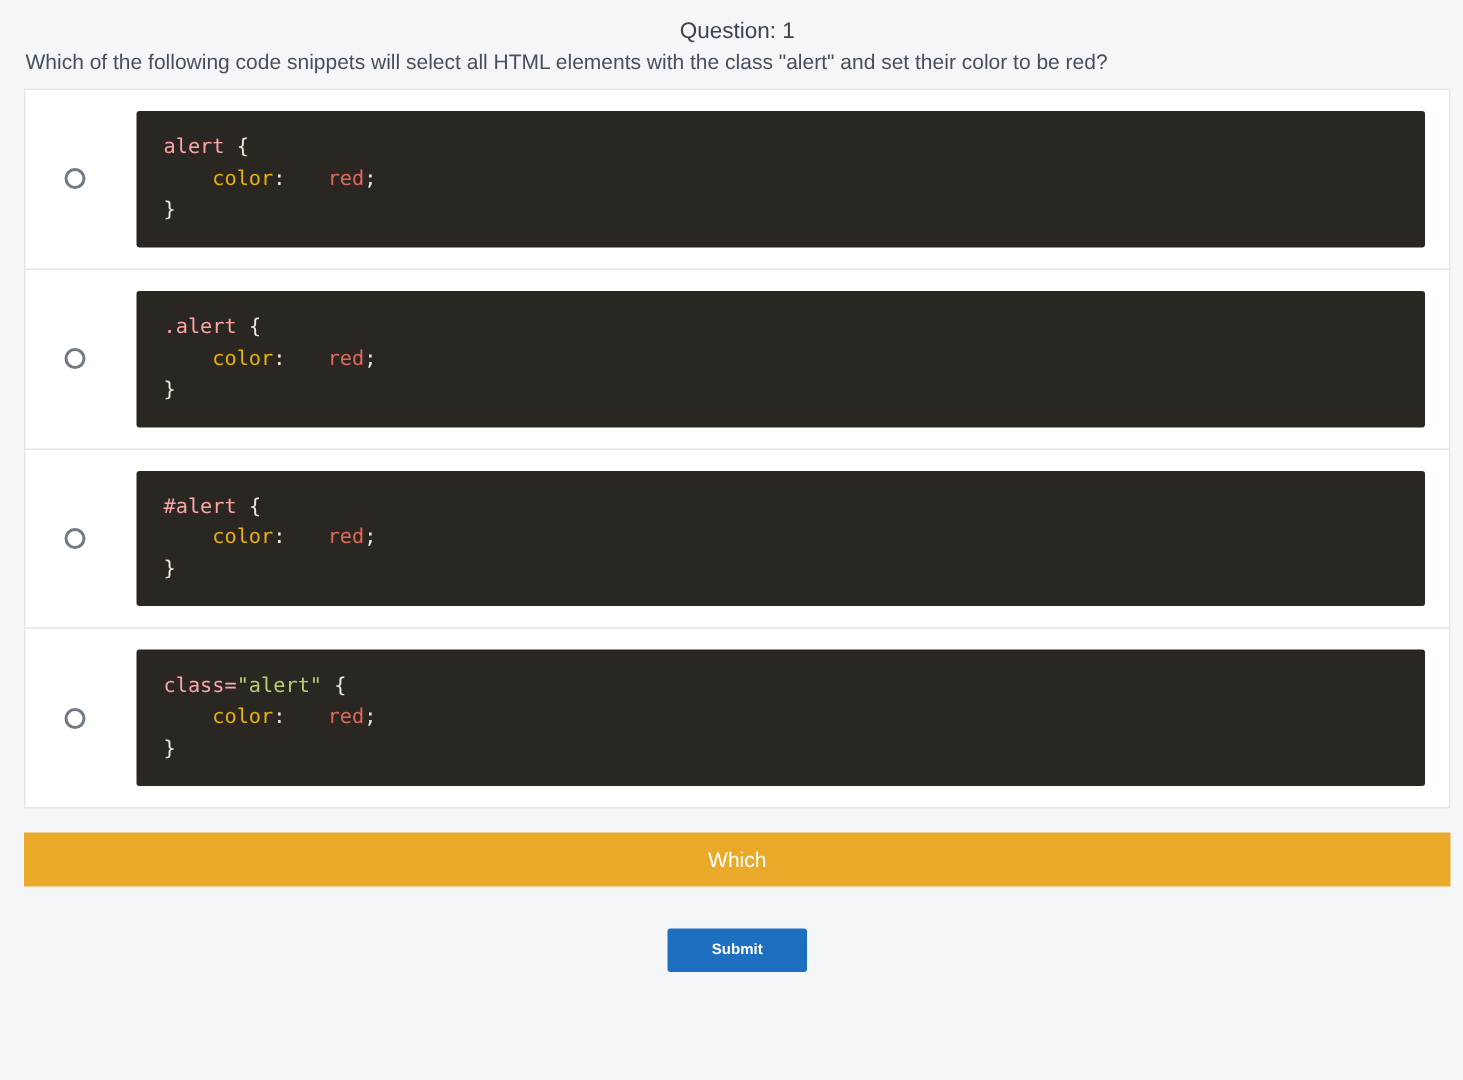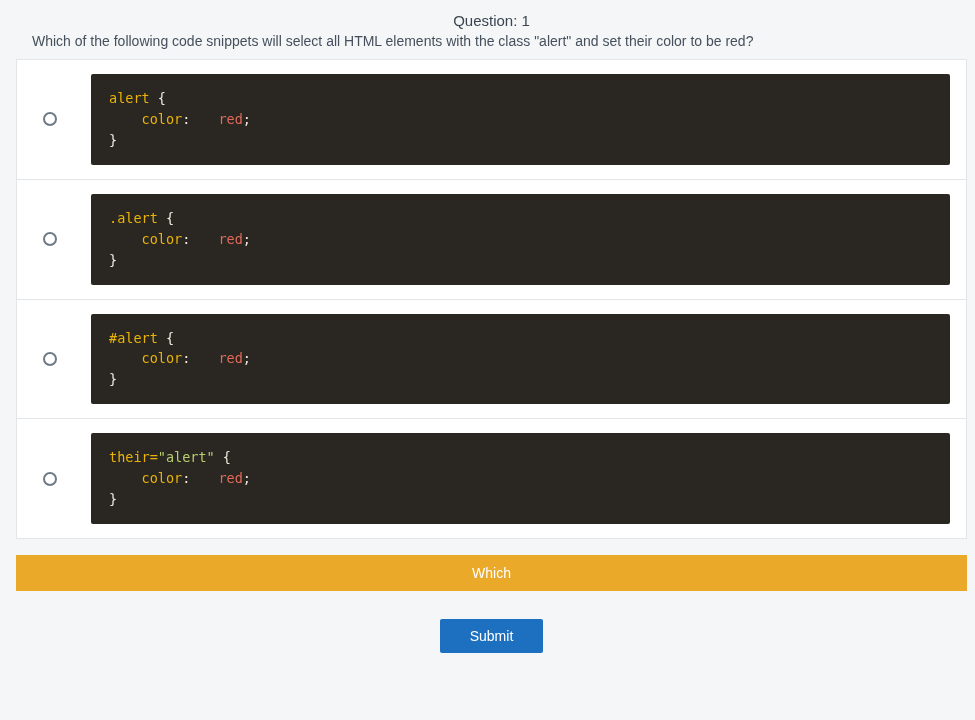--- a/index.html
+++ b/index.html
@@ -19,21 +19,21 @@
     margin-bottom: 2px;
   }
   .qnum {
     font-size: 15px;
     color: #3b4550;
     font-weight: 400;
   }
   .prompt {
     font-size: 14px;
     color: #46505c;
-    margin: 4px 0 10px 16px;
+    margin: 4px 0 10px 1px;
     text-align: left;
   }
   .options {
     border: 1px solid #e3e6e9;
     background: #ffffff;
   }
   .option-row {
     display: flex;
     align-items: center;
     border-bottom: 1px solid #e3e6e9;
@@ -62,21 +62,21 @@
     background: #2a2723;
     color: #e7e3da;
     font-family: "Consolas", "Menlo", "Monaco", monospace;
     font-size: 13.5px;
     line-height: 1.55;
     padding: 14px 18px;
     border-radius: 2px;
     white-space: pre;
     overflow-x: auto;
   }
-  .tok-sel   { color: #eab308; }
+  .tok-sel   { color: #fca5a5; }
   .tok-prop  { color: #eab308; }
   .tok-val   { color: #e06a5a; margin-left: 20px; }
   .tok-punc  { color: #efeade; }
   .tok-str   { color: #b7cf6e; }
   .check-btn {
     margin-top: 16px;
     width: 100%;
     background: #eba92a;
     color: #ffffff;
     text-align: center;
@@ -87,22 +87,22 @@
   }
   .submit-wrap {
     text-align: center;
     margin-top: 28px;
   }
   .submit-btn {
     background: #1d6fbf;
     color: #fff;
     border: none;
     padding: 9px 30px;
-    font-size: 14px;
-    font-weight: 400;
+    font-size: 10px;
+    font-weight: 700;
     cursor: pointer;
     border-radius: 2px;
   }
 </style>
 </head>
 <body>
 
 <div class="page">
 
   <div class="header">
@@ -144,21 +144,21 @@
     <span class="tok-prop">color</span><span class="tok-punc">:</span> <span class="tok-val">red</span><span class="tok-punc">;</span>
 <span class="tok-punc">}</span></div>
       </div>
     </div>
 
     <div class="option-row">
       <div class="radio-cell">
         <div class="radio"></div>
       </div>
       <div class="code-cell">
-        <div class="code-block"><span class="tok-sel">their=</span><span class="tok-str">"alert"</span> <span class="tok-punc">{</span>
+        <div class="code-block"><span class="tok-sel">class=</span><span class="tok-str">"alert"</span> <span class="tok-punc">{</span>
     <span class="tok-prop">color</span><span class="tok-punc">:</span> <span class="tok-val">red</span><span class="tok-punc">;</span>
 <span class="tok-punc">}</span></div>
       </div>
     </div>
 
   </div>
 
   <button class="check-btn">Which</button>
 
   <div class="submit-wrap">

